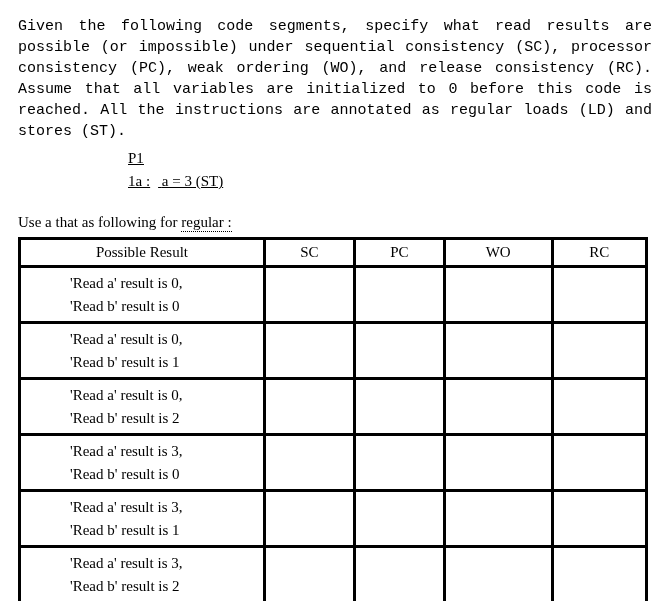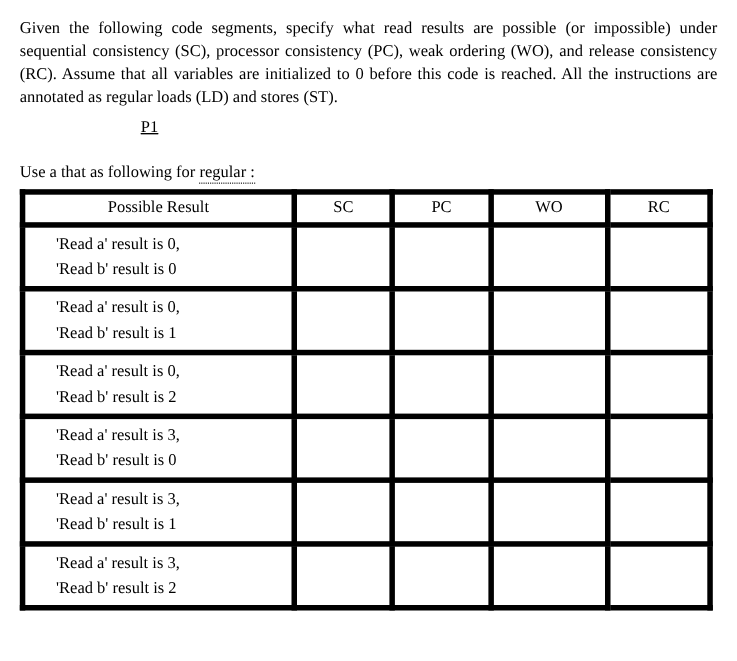--- a/index.html
+++ b/index.html
@@ -9,20 +9,21 @@
     background: #fff;
     margin: 0;
     padding: 16px 18px;
     width: 670px;
     box-sizing: border-box;
   }
   .intro {
     text-align: justify;
     line-height: 1.4;
     margin-bottom: 8px;
+    font-family: Liberation Mono, monospace;
   }
   .segments {
     display: flex;
     margin-top: 4px;
     text-decoration: underline;
   }
   .col {
     width: 50%;
   }
   .col-inner {
@@ -46,48 +47,52 @@
   }
   .dotted-u {
     border-bottom: 1px dotted #000;
     padding-bottom: 1px;
   }
   table.sol {
     border-collapse: collapse;
     width: 630px;
   }
   table.sol th, table.sol td {
-    border: 5px solid #000000;
+    border: 3px solid #000000;
     vertical-align: top;
   }
   table.sol th {
     font-weight: normal;
     text-align: center;
     padding: 4px 6px;
   }
   table.sol th.res {
     width: 230px;
   }
   table.sol td.rescell {
-    padding: 4px 12px 4px 28px;
+    padding: 4px 12px 4px 49px;
     line-height: 1.5;
   }
   table.sol td.empty {
     padding: 0;
   }
 </style>
 </head>
 <body>
 
 <div class="intro">Given the following code segments, specify what read results are possible (or impossible) under sequential consistency (SC), processor consistency (PC), weak ordering (WO), and release consistency (RC). Assume that all variables are initialized to 0 before this code is reached. All the instructions are annotated as regular loads (LD) and stores (ST).</div>
 
 <div class="segments">
   <div class="col">
     <div class="col-inner">
       <div class="phdr">P1</div>
+      <div class="instr">
+        <span class="ilabel">1a :</span>
+        <span>a = 3 (ST)</span>
+      </div>
     </div>
   </div>
 </div>
 
 <div class="solution-lead">
   <span>Use a that as following for </span><span class="dotted-u">regular :</span>
 </div>
 
 <table class="sol">
   <thead>

